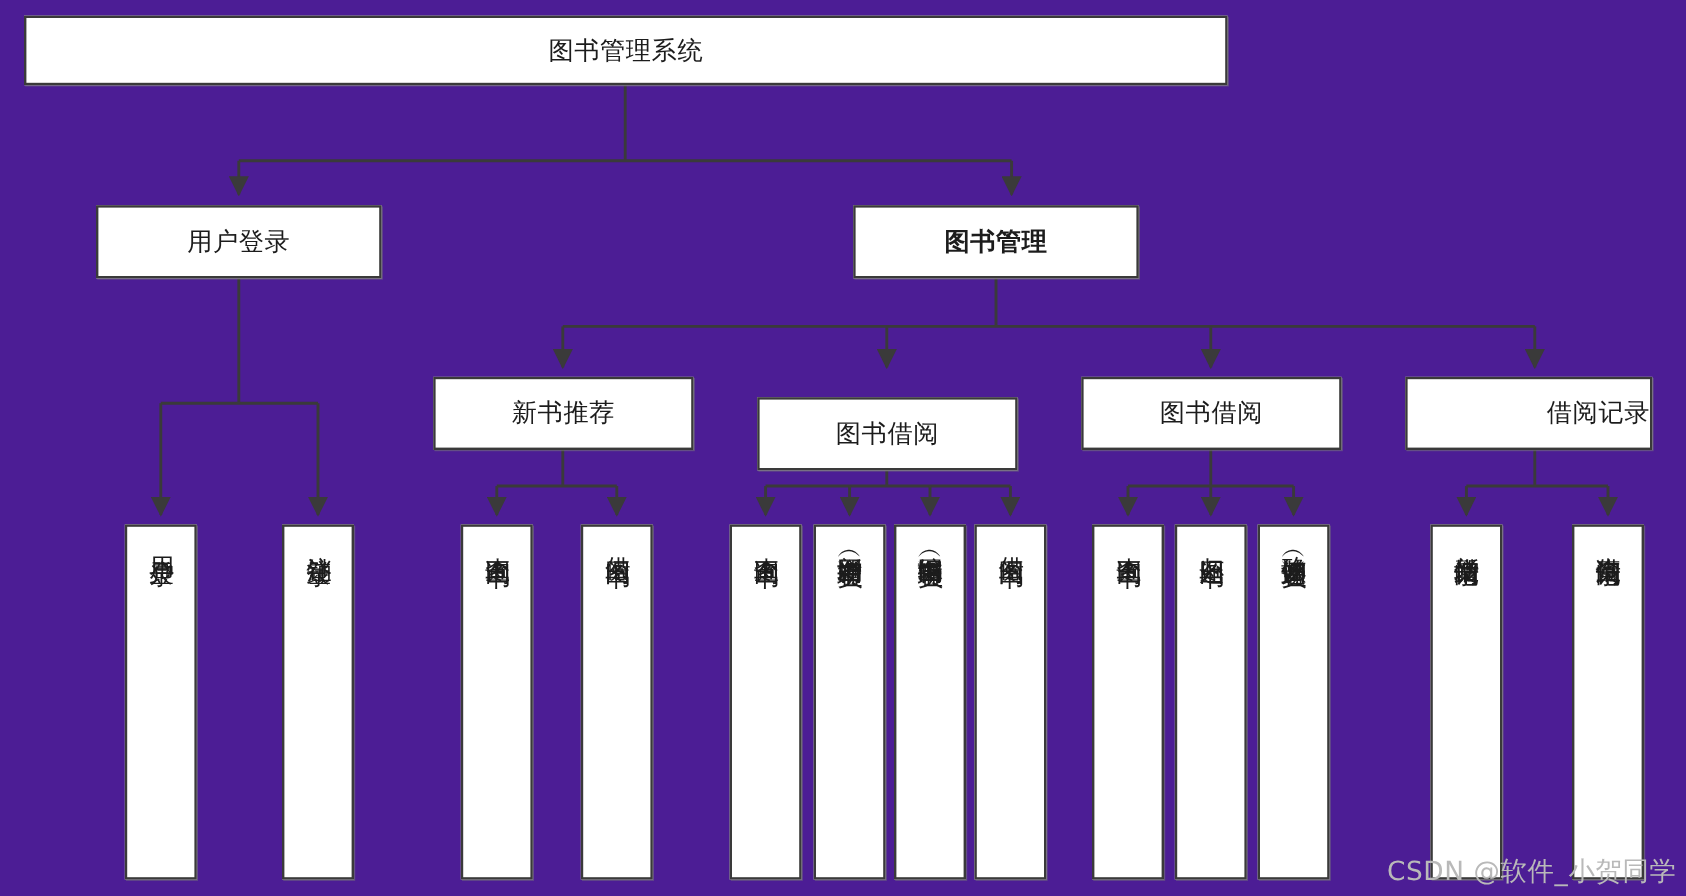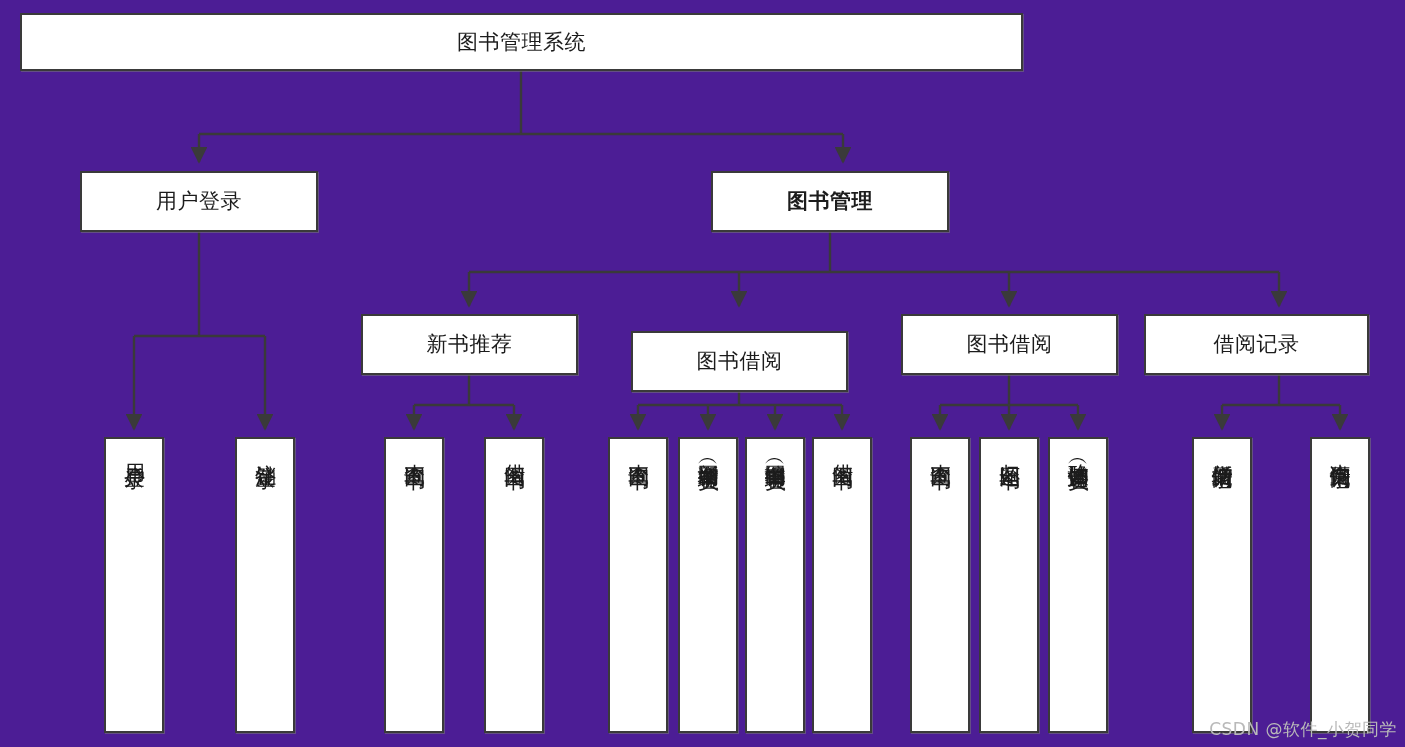--- a/index.html
+++ b/index.html
@@ -56,21 +56,21 @@
     white-space: nowrap;
   }
   .node.leaf.tall .label-v {
     line-height: 1.26;
     letter-spacing: 1px;
   }
   .watermark {
     position: absolute;
     right: 8px;
     bottom: 6px;
-    font-size: 17px;
+    font-size: 22px;
     color: #b9b9b9;
     white-space: nowrap;
     letter-spacing: 0.5px;
   }
 </style>
 </head>
 <body>
 
 <div id="canvas">
 
@@ -141,21 +141,21 @@
   </div>
 
   <div class="node" style="left:631px; top:314px; width:217px; height:61px;margin-top:17px;">
     <span class="label-h">图书借阅</span>
   </div>
 
   <div class="node" style="left:901px; top:314px; width:217px; height:61px;">
     <span class="label-h">图书借阅</span>
   </div>
 
-  <div class="node" style="left:1144px; top:314px; width:225px; height:61px;">
+  <div class="node" style="left:1171px; top:314px; width:206px; height:61px;justify-content:flex-end;">
     <span class="label-h">借阅记录</span>
   </div>
 
   <div class="node leaf" style="left:104px; top:437px; width:60px; height:296px;">
     <span class="label-v">用户登录</span>
   </div>
 
   <div class="node leaf" style="left:235px; top:437px; width:60px; height:296px;">
     <span class="label-v">注销登录</span>
   </div>

